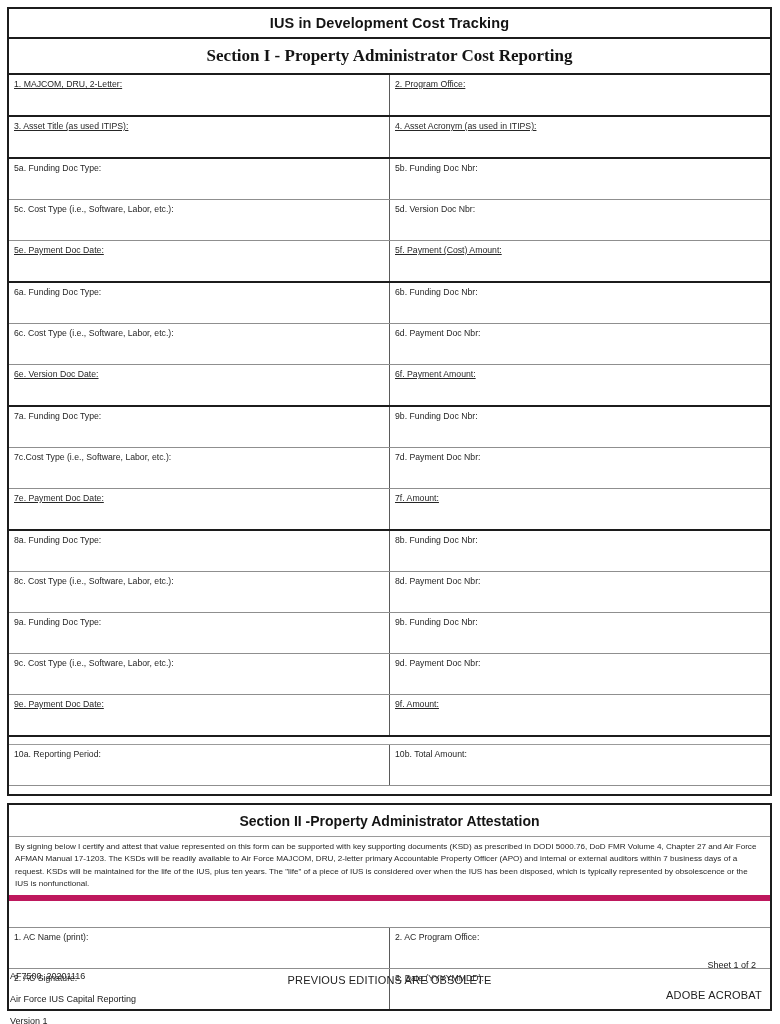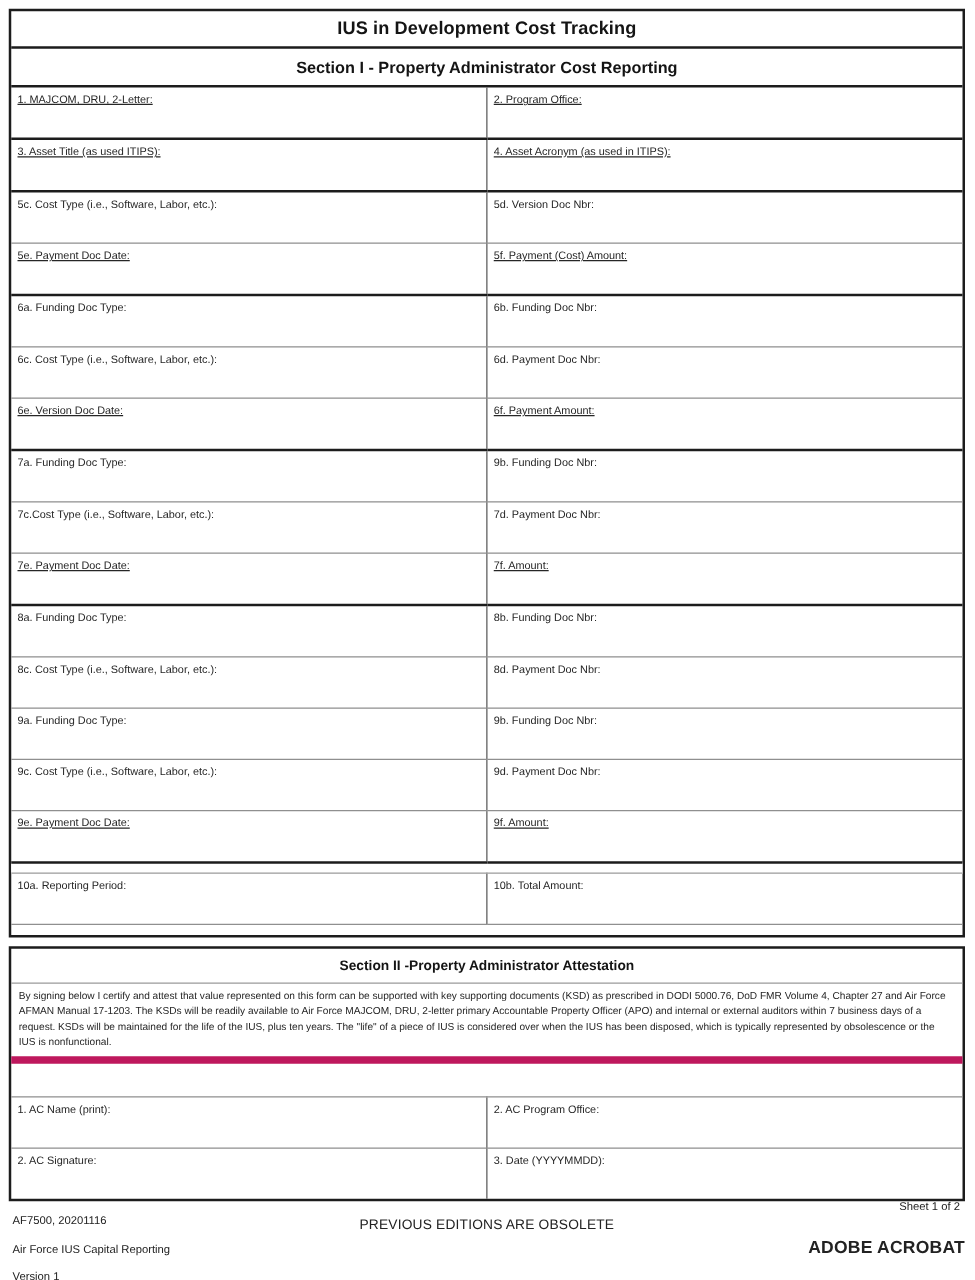--- a/index.html
+++ b/index.html
@@ -43,29 +43,30 @@
     font-weight: bold;
     font-size: 14.5px;
     letter-spacing: .1px;
     padding: 6px 0 6px 0;
     border-bottom: 2px solid #1c1c1c;
     color: #141414;
   }
   .section-head {
     text-align: center;
     font-weight: bold;
-    font-size: 13px;
+    font-size: 17px;
     padding: 7px 0 7px 0;
     border-bottom: 2px solid #1c1c1c;
     color: #141414;
+    font-family: Liberation Serif, serif;
   }
   .section2-head {
     text-align: center;
     font-weight: bold;
-    font-size: 11px;
+    font-size: 14px;
     padding: 8px 0 7px 0;
     border-bottom: 1px solid #9a9a9a;
     color: #141414;
   }
 
   
   td.fld {
     width: 50%;
     height: 36px;
     vertical-align: top;
@@ -135,50 +136,54 @@
     position: absolute;
     left: 0;
     right: 0;
     top: 16px;
     text-align: center;
     font-size: 11px;
     letter-spacing: .15px;
   }
   .foot-right-top {
     position: absolute;
-    right: 4px;
+    right: 16px;
     top: 2px;
     font-size: 9px;
   }
   .foot-right-bottom {
     position: absolute;
-    right: 0;
+    right: 10px;
     top: 31px;
-    font-size: 14px;
-    font-weight: bold;
+    font-size: 11px;
+    font-weight: normal;
     letter-spacing: .2px;
   }
 </style>
 </head>
 <body>
 
 <div class="page">
 
   <div class="block">
     <div class="doc-title">IUS in Development Cost Tracking</div>
     <div class="section-head">Section I - Property Administrator Cost Reporting</div>
     <table>
       <tbody id="s1-body">
           <tr class="grp-end">
             <td class="fld">1. MAJCOM, DRU, 2-Letter:</td>
             <td class="fld">2. Program Office:</td>
           </tr>
           <tr class="grp-end">
             <td class="fld">3. Asset Title (as used ITIPS):</td>
             <td class="fld">4. Asset Acronym (as used in ITIPS):</td>
+          </tr>
+          <tr>
+            <td class="fld">5a. Funding Doc Type:</td>
+            <td class="fld">5b. Funding Doc Nbr:</td>
           </tr>
           <tr>
             <td class="fld">5c. Cost Type (i.e., Software, Labor, etc.):</td>
             <td class="fld">5d. Version Doc Nbr:</td>
           </tr>
           <tr class="grp-end">
             <td class="fld">5e. Payment Doc Date:</td>
             <td class="fld">5f. Payment (Cost) Amount:</td>
           </tr>
           <tr>

